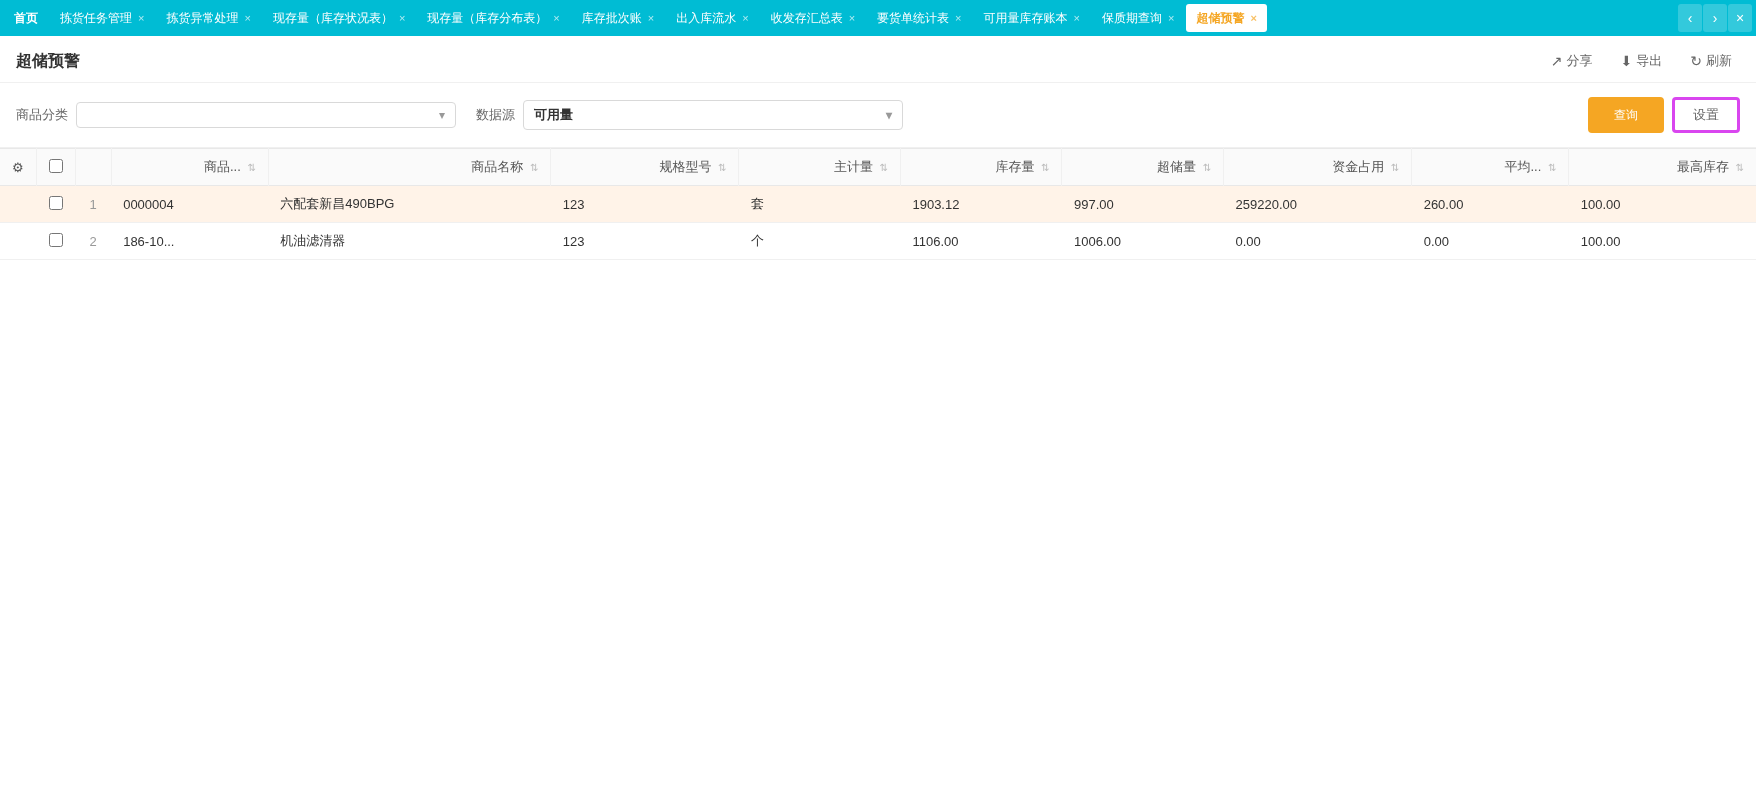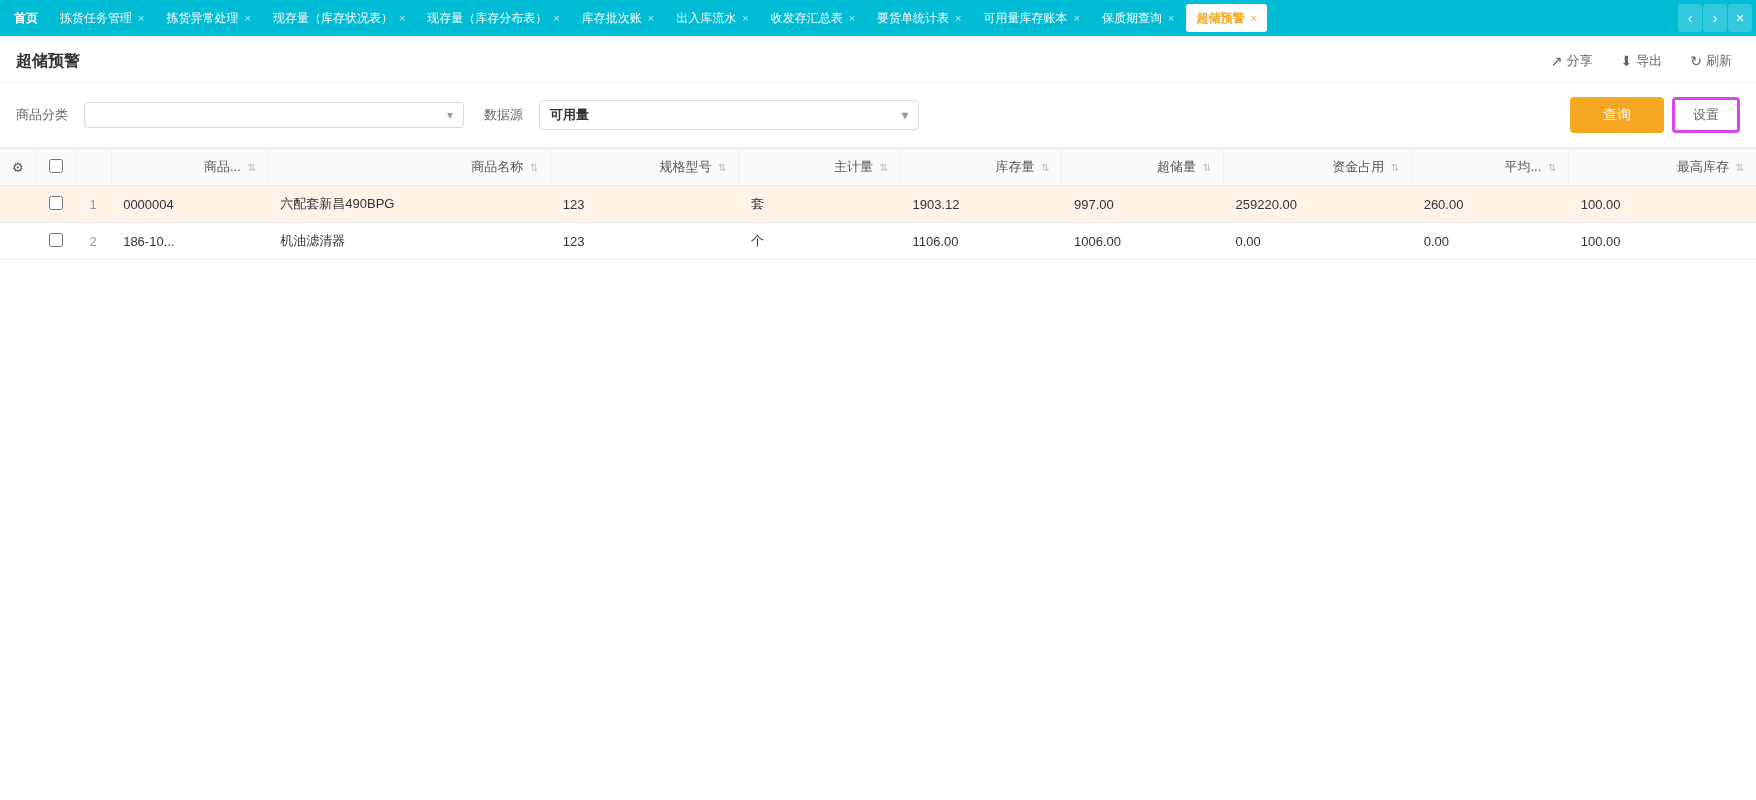--- a/index.html
+++ b/index.html
@@ -92,21 +92,21 @@
     .filter-bar {
       display: flex;
       align-items: center;
       padding: 14px 16px;
       gap: 20px;
       border-bottom: 1px solid #f0f0f0;
     }
     .filter-group {
       display: flex;
       align-items: center;
-      gap: 16px;
+      gap: 8px;
     }
     .filter-label {
       color: #666;
       font-size: 13px;
       white-space: nowrap;
     }
     .filter-select {
       display: flex;
       align-items: center;
       border: 1px solid #d9d9d9;
@@ -124,22 +124,22 @@
     .filter-actions {
       margin-left: auto;
       display: flex;
       gap: 8px;
     }
     .btn-primary {
       background: #f5a623;
       color: #fff;
       border: none;
       border-radius: 4px;
-      padding: 6px 33px;
-      font-size: 14px;
+      padding: 6px 26px;
+      font-size: 12px;
       cursor: pointer;
     }
     .btn-default {
       background: #fff;
       color: #666;
       border: 3px solid #d946ef;
       border-radius: 4px;
       padding: 6px 18px;
       font-size: 13px;
       cursor: pointer;

